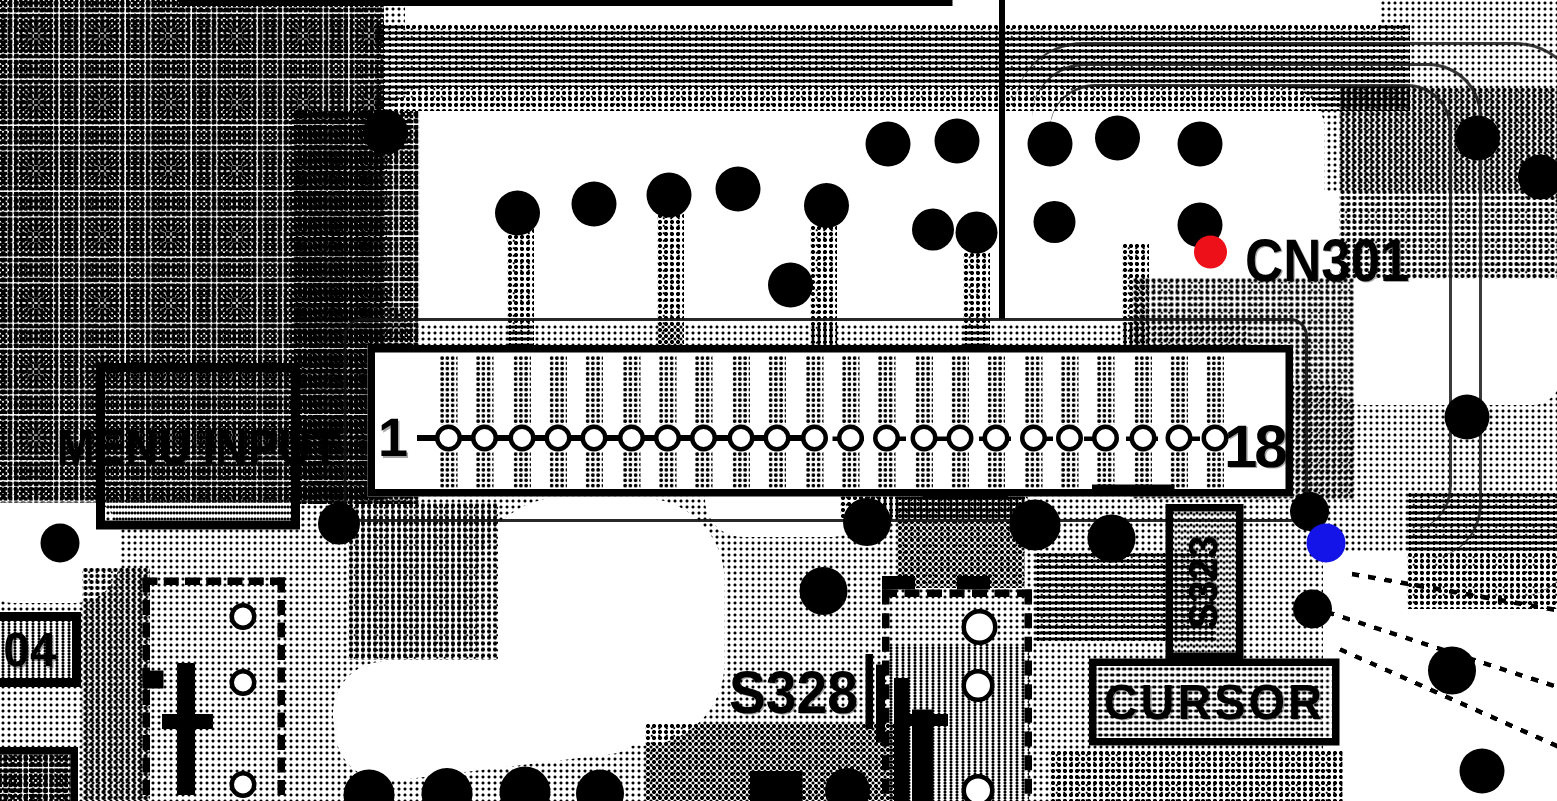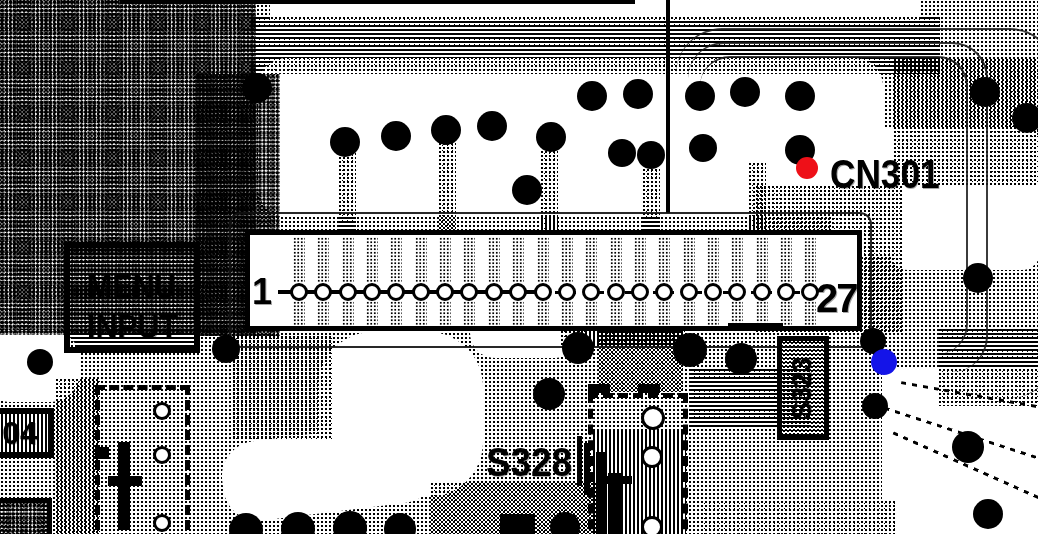--- a/index.html
+++ b/index.html
@@ -139,21 +139,21 @@
       <div class="stub" style="left: 755.65px; top: 301px; width: 12px; height: 26px;"></div>
       <div class="ring" style="left: 752.65px; top: 283px; width: 18px; height: 18px;"></div>
       <div class="stub" style="left: 780px; top: 237px; width: 12px; height: 46px;"></div>
       <div class="stub" style="left: 780px; top: 301px; width: 12px; height: 26px;"></div>
       <div class="ring" style="left: 777px; top: 283px; width: 18px; height: 18px;"></div>
       <div class="stub" style="left: 804.35px; top: 237px; width: 12px; height: 46px;"></div>
       <div class="stub" style="left: 804.35px; top: 301px; width: 12px; height: 26px;"></div>
       <div class="ring" style="left: 801.35px; top: 283px; width: 18px; height: 18px;"></div>
     </div>
   <div class="lbl" style="left:252px;top:271px;font-size:36px;">1</div>
-  <div class="lbl" style="left:816px;top:276px;font-size:40px;letter-spacing:-2px;">27</div>
+  <div class="lbl" style="left:816px;top:276px;font-size:40px;letter-spacing:-2px;">18</div>
 
   <div id="pad-layer" class="abs" style="left:0;top:0;width:1038px;height:534px;">
       <div class="pad" style="left: 242px; top: 73px; width: 30px; height: 30px;"></div>
       <div class="pad" style="left: 330px; top: 127px; width: 30px; height: 30px;"></div>
       <div class="pad" style="left: 381px; top: 121px; width: 30px; height: 30px;"></div>
       <div class="pad" style="left: 431px; top: 115px; width: 30px; height: 30px;"></div>
       <div class="pad" style="left: 477px; top: 111px; width: 30px; height: 30px;"></div>
       <div class="pad" style="left: 536px; top: 122px; width: 30px; height: 30px;"></div>
       <div class="pad" style="left: 512px; top: 175px; width: 30px; height: 30px;"></div>
       <div class="pad" style="left: 577px; top: 81px; width: 30px; height: 30px;"></div>
@@ -190,29 +190,32 @@
       <div class="ring" style="left: 641px; top: 446px; width: 22px; height: 22px;"></div>
       <div class="ring" style="left: 641px; top: 516px; width: 22px; height: 22px;"></div>
     </div>
   <div id="marker-layer" class="abs" style="left:0;top:0;width:1038px;height:534px;">
       <div class="marker" style="left: 796px; top: 157px; width: 22px; height: 22px; background: rgb(238, 16, 24);"></div>
       <div class="marker" style="left: 871px; top: 349px; width: 26px; height: 26px; background: rgb(20, 20, 232);"></div>
     </div>
 
   <div class="lbl" style="left:830px;top:152px;font-size:40px;transform:scaleX(.88);transform-origin:left;">CN301</div>
 
-  <div class="lblbox ht-light" style="left:64px;top:242px;width:136px;height:111px;border-width:6px;flex-direction:column;justify-content:flex-end;">
+  <div class="lblbox ht-light" style="left:64px;top:242px;width:136px;height:111px;border-width:6px;">
     <span class="lbl" style="position:static;font-size:33px;line-height:40px;transform:scaleX(.92);">MENU</span>
     <span class="lbl" style="position:static;font-size:33px;line-height:40px;transform:scaleX(.92);">INPUT</span>
   </div>
 
   <div class="lblbox ht-light" style="left:777px;top:336px;width:52px;height:104px;">
     <span class="lbl" style="position:static;font-size:27px;transform:rotate(-90deg);">S323</span>
   </div>
 
+  <div class="lblbox ht-light" style="left:726px;top:439px;width:167px;height:58px;">
+    <span class="lbl" style="position:static;font-size:33px;letter-spacing:2px;transform:scaleX(.95);">CURSOR</span>
+  </div>
 
   <div class="lbl" style="left:486px;top:440px;font-size:40px;transform:scaleX(.92);transform-origin:left;">S328</div>
   <div class="trace" style="left:577px;top:436px;width:5px;height:50px;"></div>
 
   <div class="lblbox ht-light" style="left:-14px;top:408px;width:68px;height:50px;border-width:6px;">
     <span class="lbl" style="position:static;font-size:32px;">04</span>
   </div>
   <div class="abs ht-dark" style="left:-12px;top:498px;width:64px;height:50px;border:5px solid #000;box-sizing:border-box;"></div>
 
   <div class="dashedbox" style="left:95px;top:385px;width:95px;height:160px;"></div>

